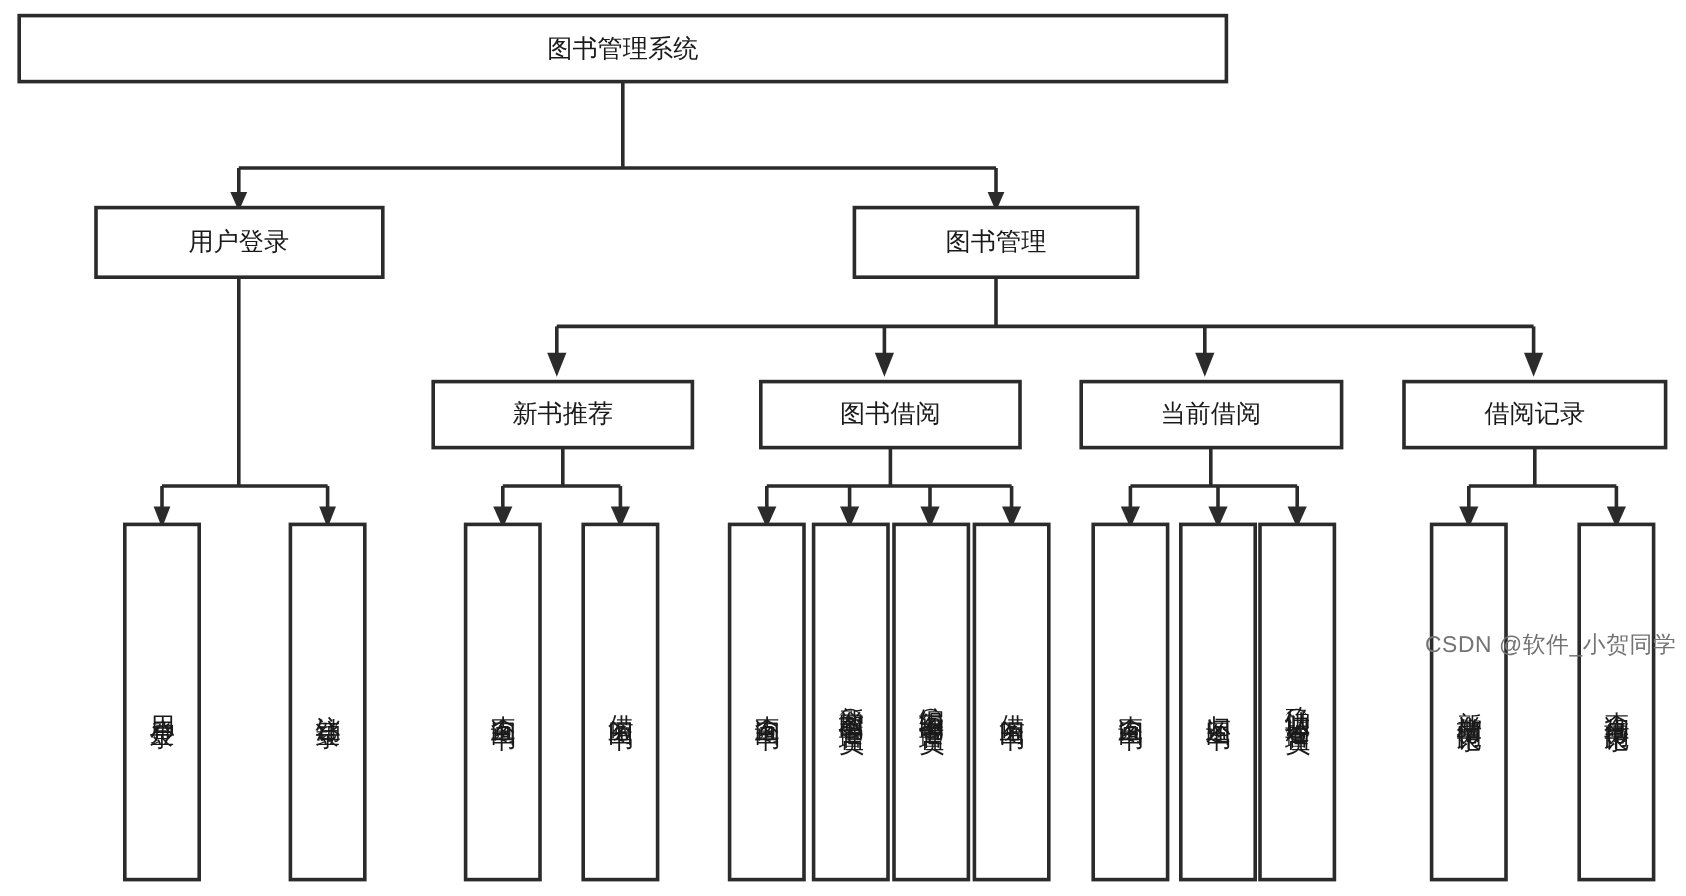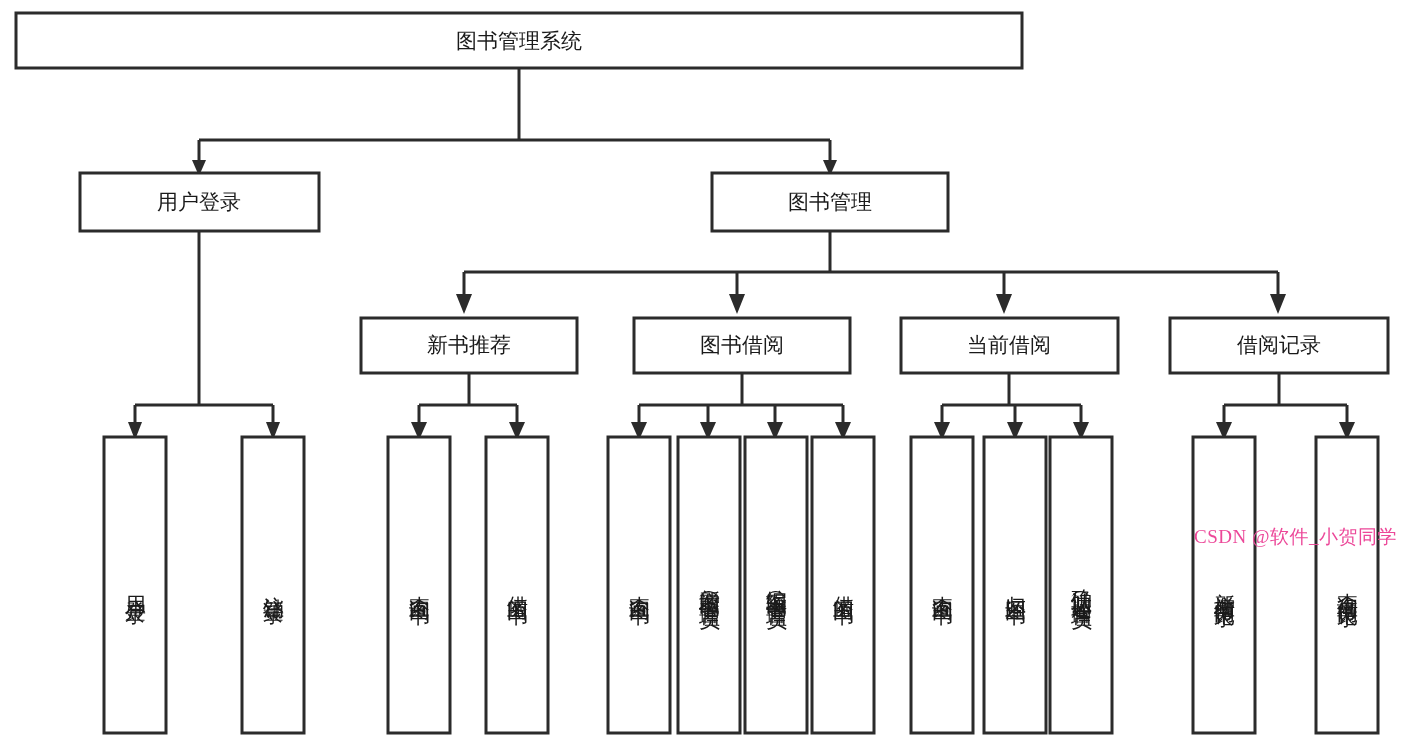--- a/index.html
+++ b/index.html
@@ -65,23 +65,23 @@
     line-height: 1.18;
     letter-spacing: 3px;
     color: #1a1a1a;
     white-space: nowrap;
     text-align: center;
   }
   .watermark {
     position: absolute;
     right: 8px;
     bottom: 6px;
-    font-family: Liberation Serif, serif;
+    font-family: Liberation Sans, sans-serif;
     font-size: 19px;
-    color: #ec4899;
+    color: #737373;
     letter-spacing: 0.5px;
     white-space: nowrap;
   }
 </style>
 </head>
 <body>
 
 <div id="diagram-root">
 
   <svg id="diagram-svg" viewBox="0 0 1405 747">

